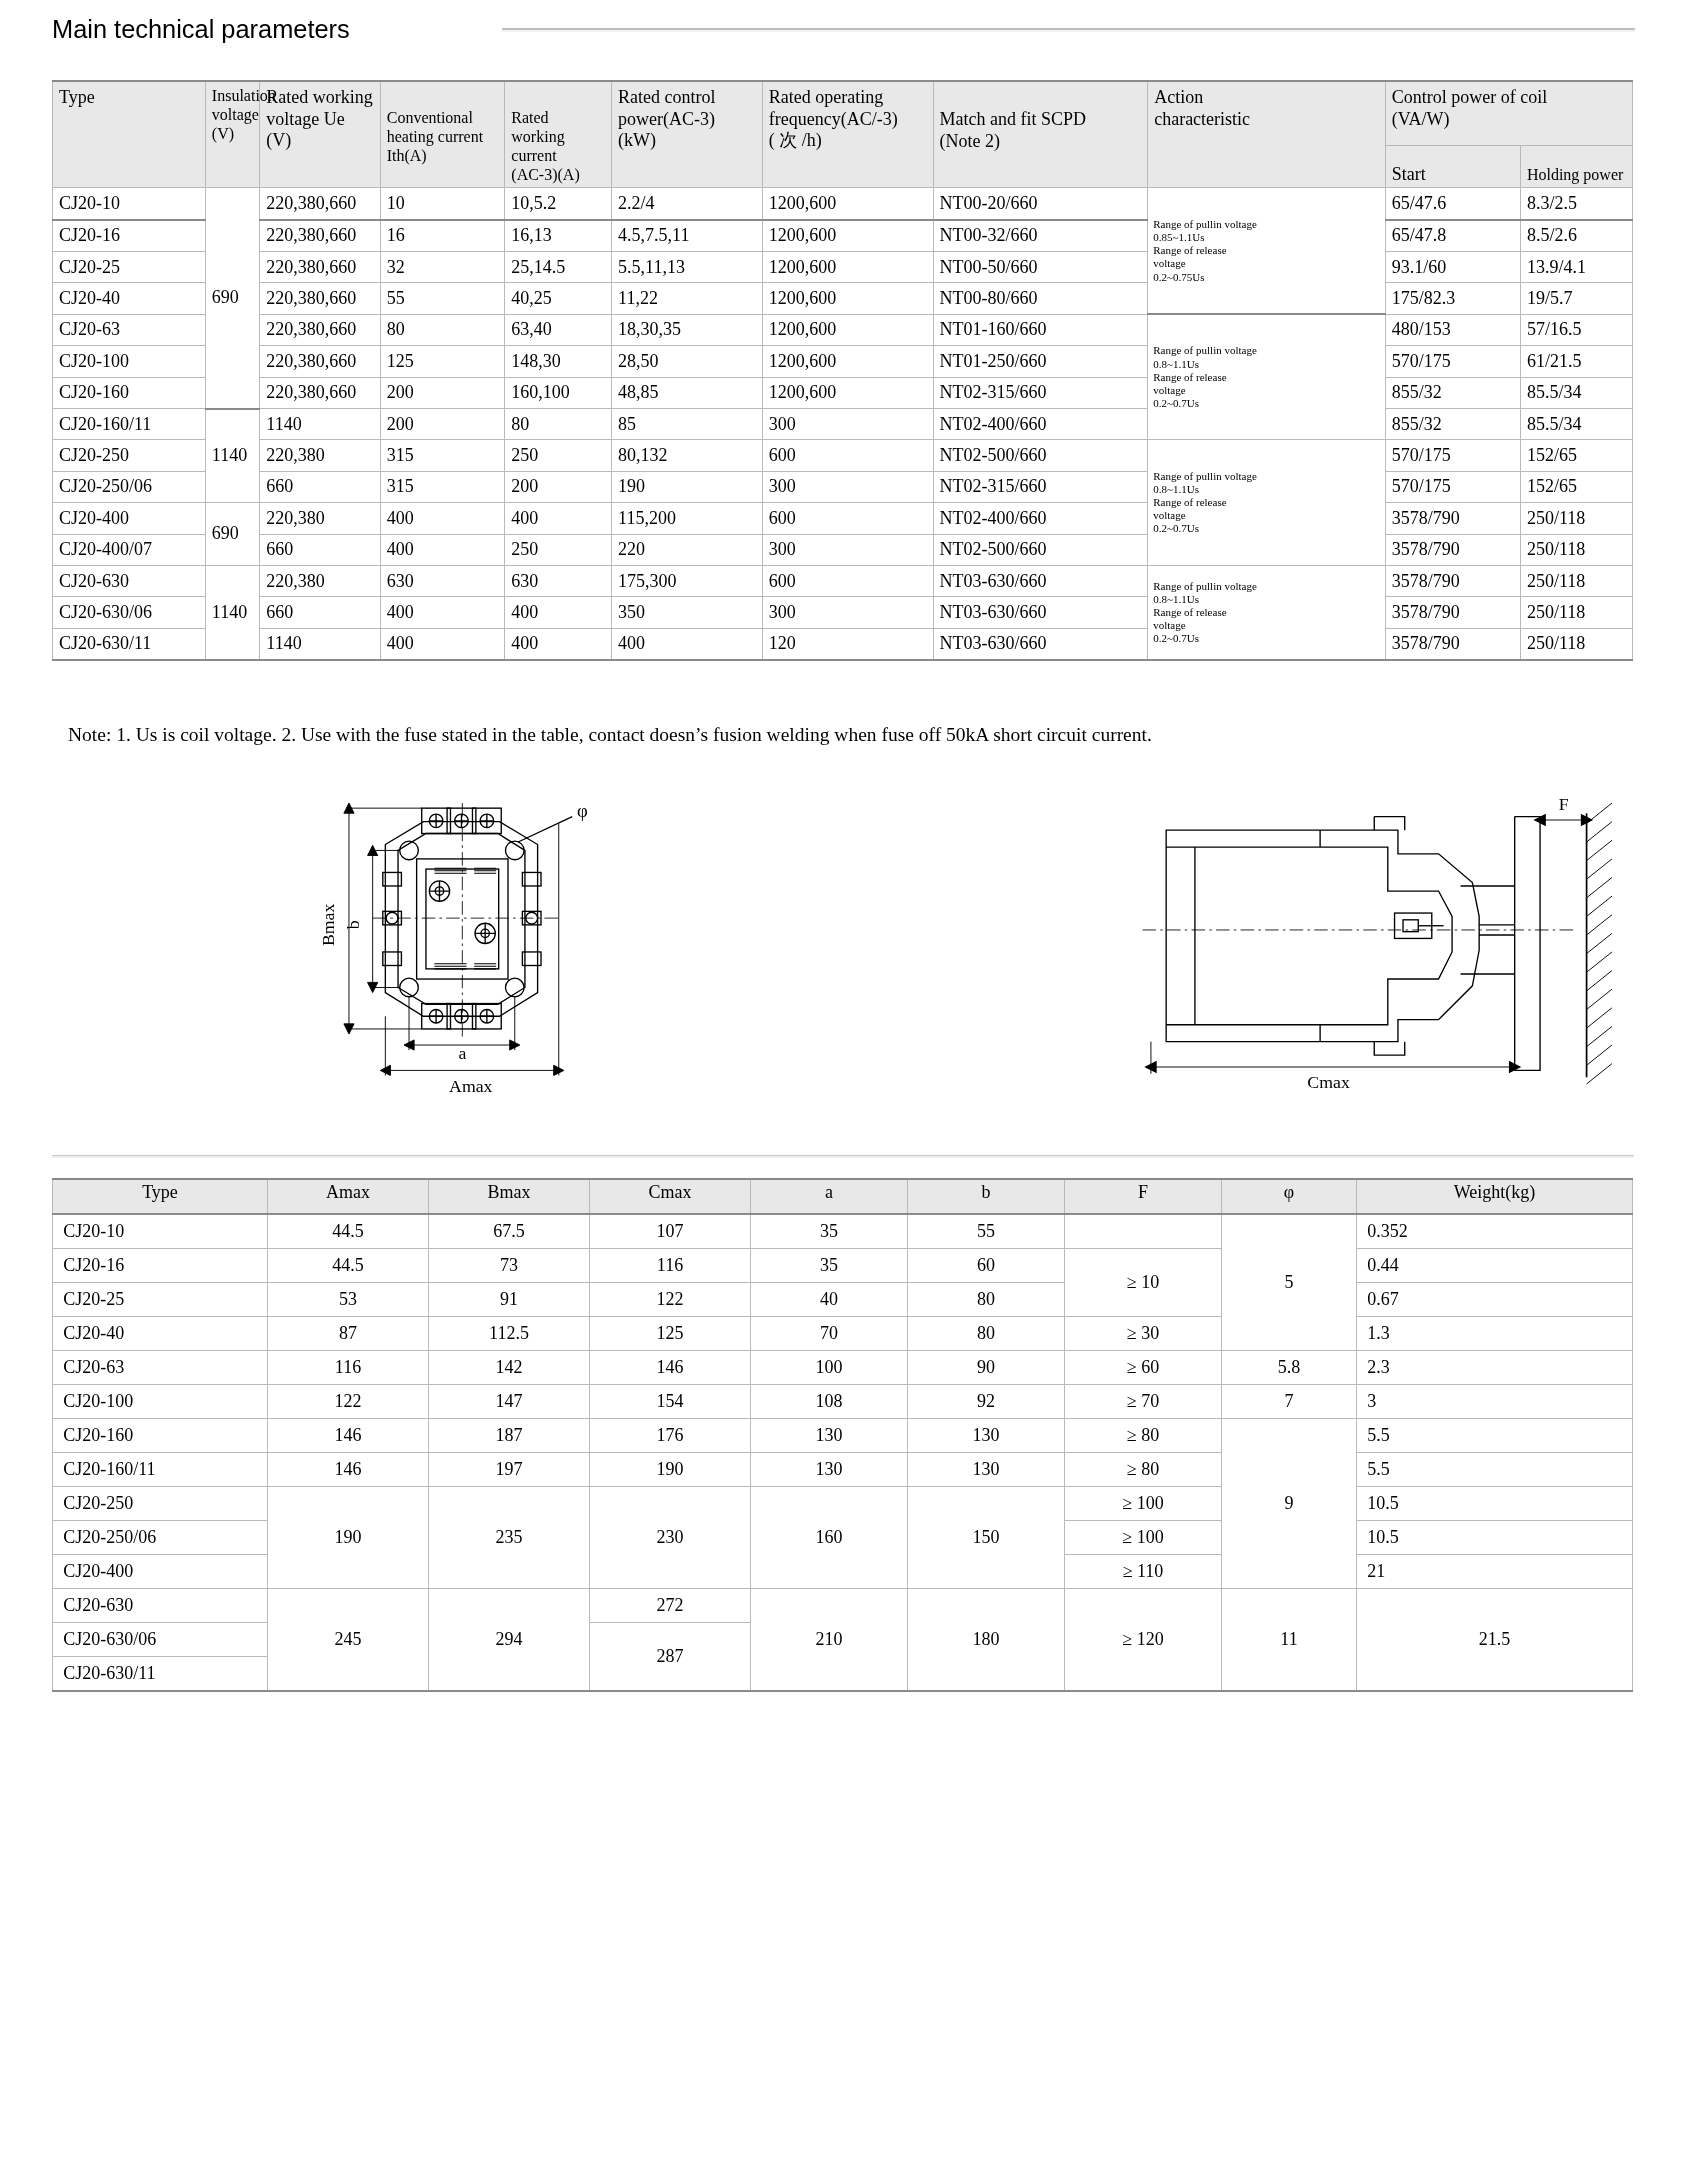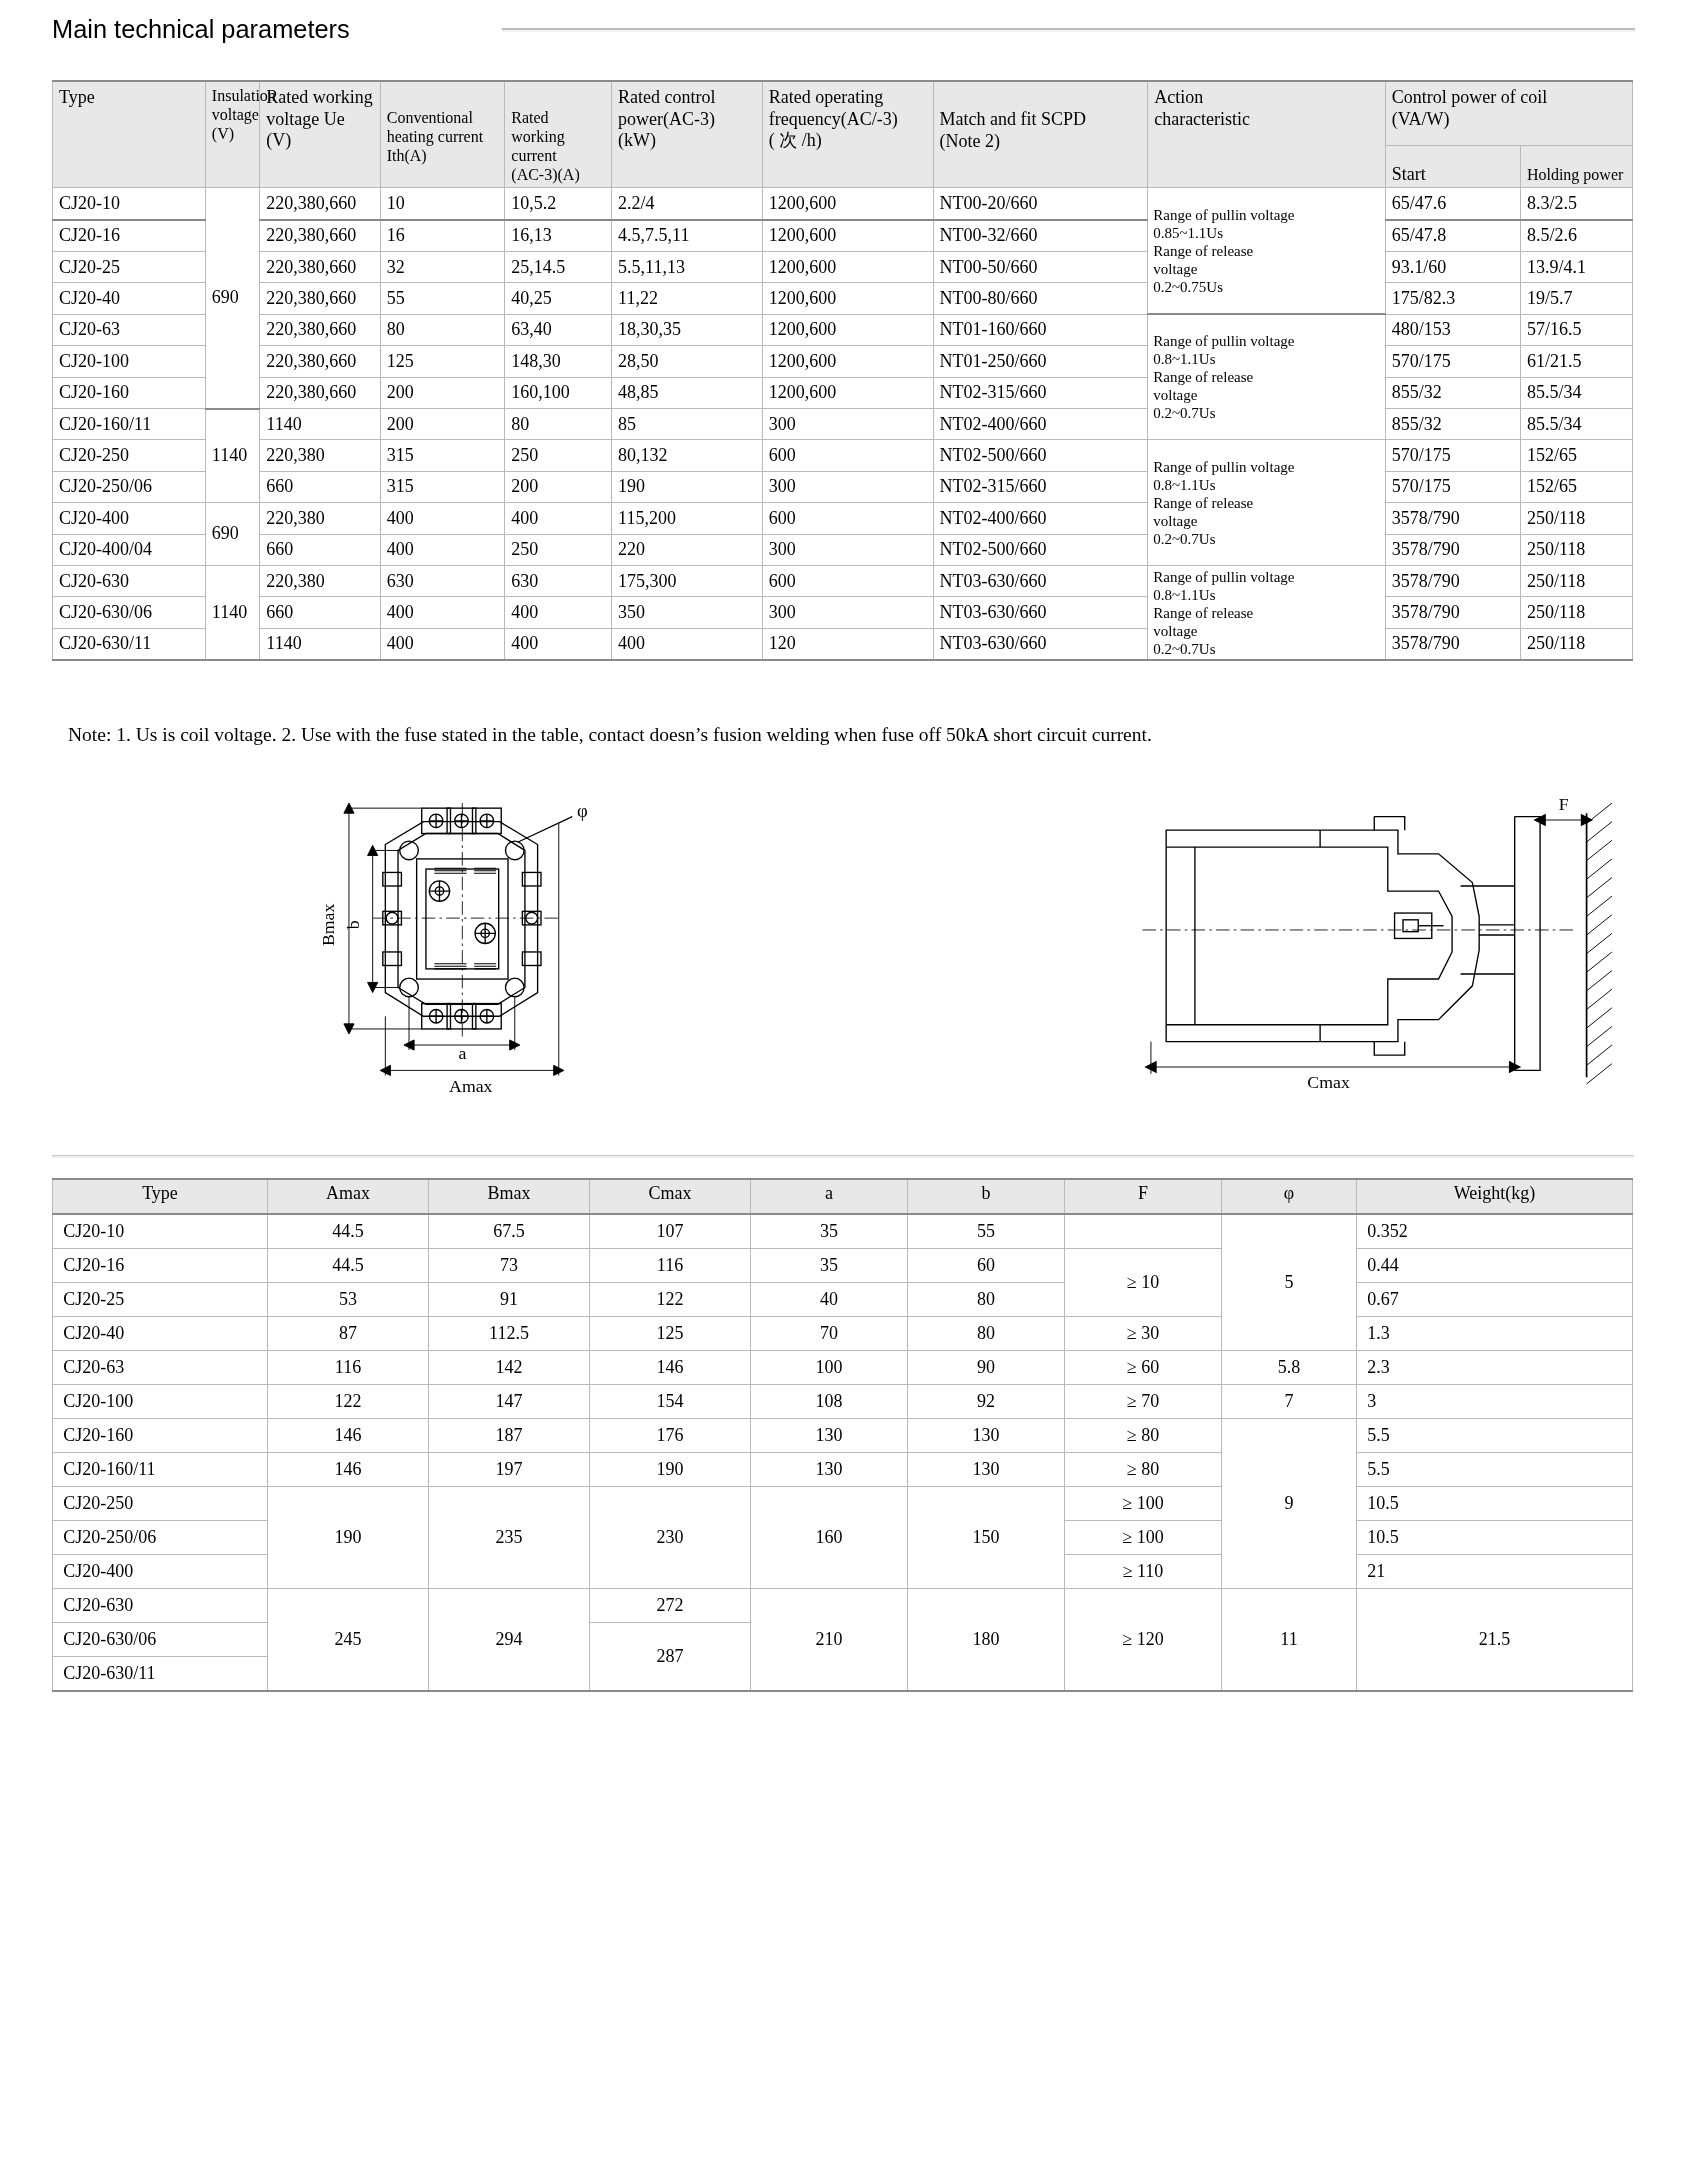--- a/index.html
+++ b/index.html
@@ -49,21 +49,21 @@
   .tbl .topline{border-top:2.5px solid #8a8a8a;margin-top:36px;}
   .tbl .hdbottom{border-bottom:2.5px solid #8a8a8a;}
   .tbl .botline{border-bottom:2.5px solid #8a8a8a;}
 
   
   #params-wrap{padding:36px 0 0 52px;}
   #params{width:1581px;}
   #params td{height:25.4px;}
   #params .hdcell{background:#e8e8e8;vertical-align:top;padding-top:5.1px;}
   #params .small{font-size:16px;}
-  #params .act{font-size:15px;line-height:1.2;padding:1.7px 5.1px;}
+  #params .act{font-size:11px;line-height:1.2;padding:1.7px 5.1px;}
   #params .mid{text-align:left;vertical-align:middle;}
 
   .note{
     padding:63px 0 0 68px;
     font-size:19.5px;
   }
 
   
   #drawing{margin-top:52px;}
   #divider{
@@ -299,21 +299,21 @@
             <td class="">220,380</td>
             <td class="">400</td>
             <td class="">400</td>
             <td class="">115,200</td>
             <td class="">600</td>
             <td class="">NT02-400/660</td>
             <td class="">3578/790</td>
             <td class="">250/118</td>
           </tr>
           <tr>
-            <td class="">CJ20-400/04</td>
+            <td class="">CJ20-400/07</td>
             <td class="">660</td>
             <td class="">400</td>
             <td class="">250</td>
             <td class="">220</td>
             <td class="">300</td>
             <td class="">NT02-500/660</td>
             <td class="">3578/790</td>
             <td class="">250/118</td>
           </tr>
           <tr>

